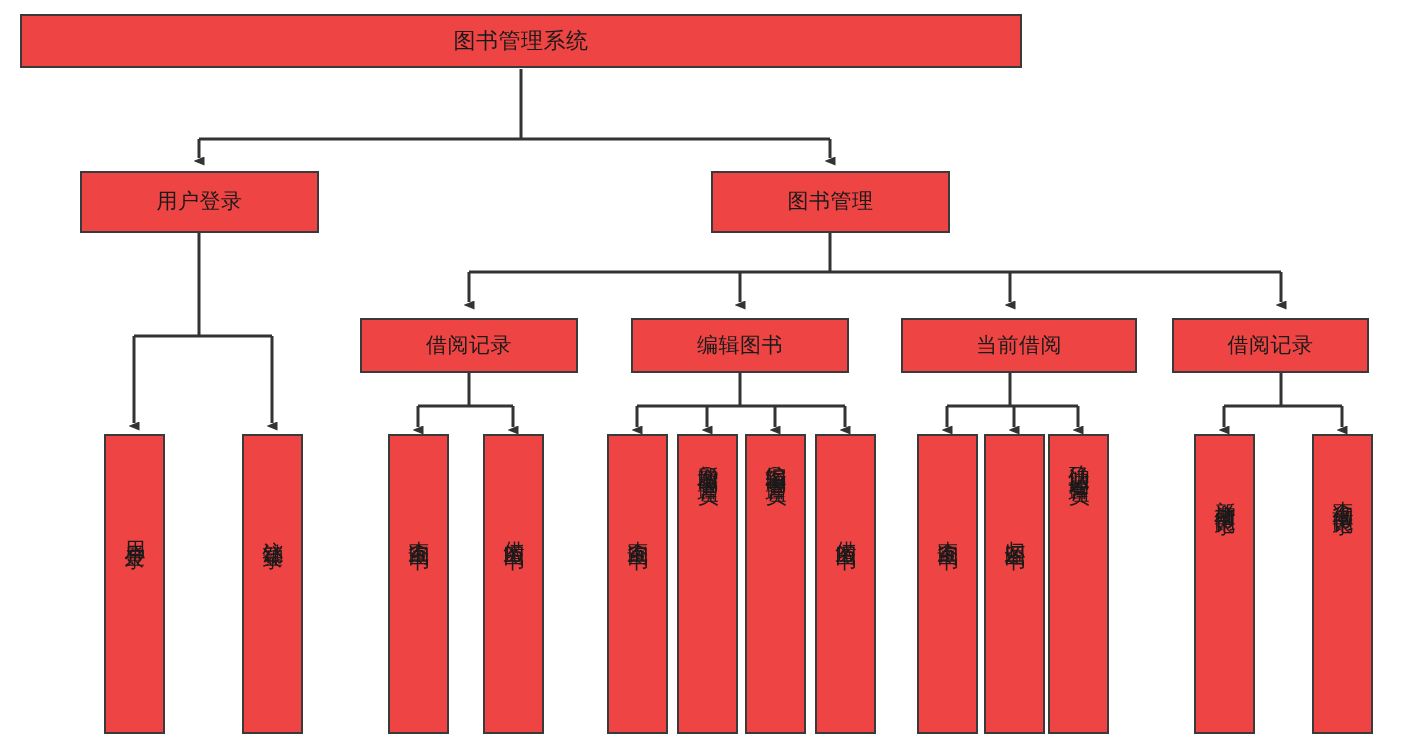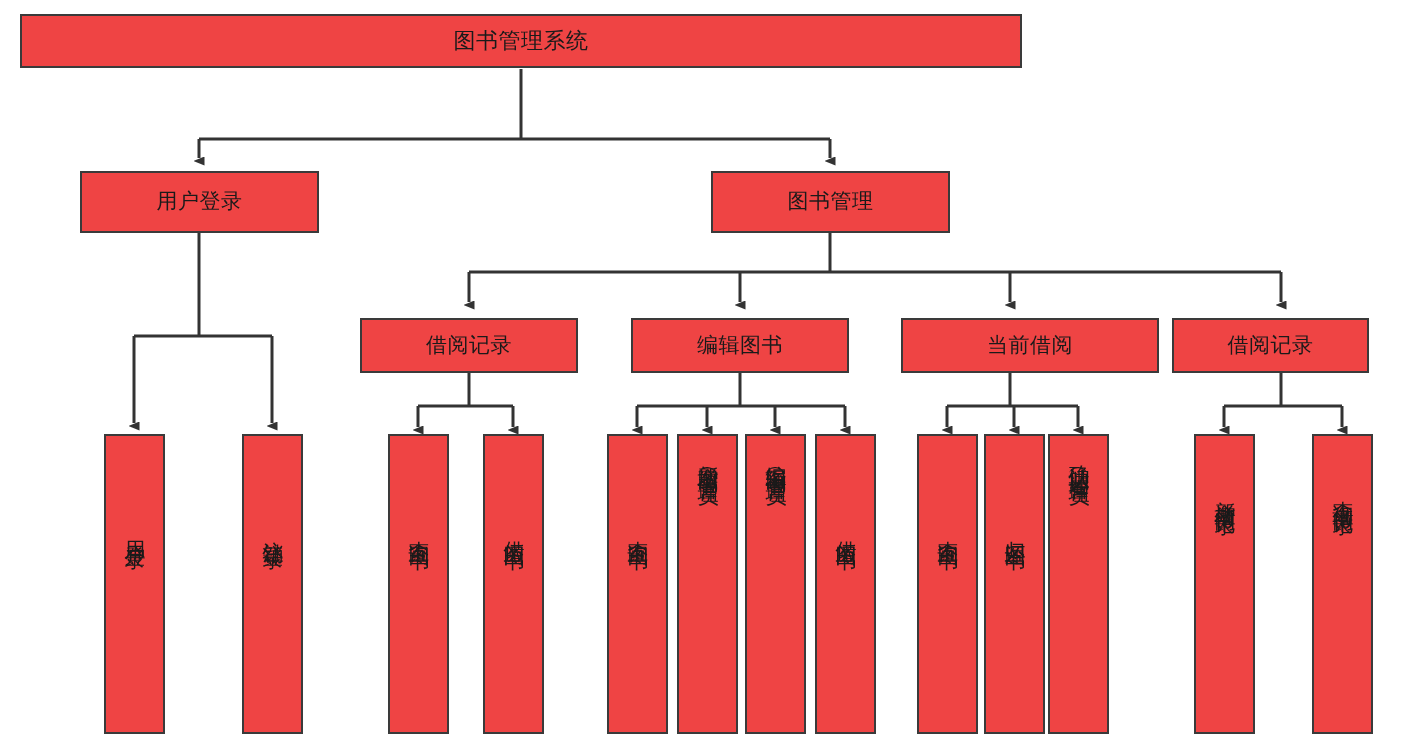--- a/index.html
+++ b/index.html
@@ -149,21 +149,21 @@
   <div class="node horizontal" style="left:711px; top:171px; width:239px; height:62px;">
     <span class="node-label">图书管理</span>
   </div>
 
   <div class="node horizontal" style="left:360px; top:318px; width:218px; height:55px;">
     <span class="node-label">借阅记录</span>
   </div>
   <div class="node horizontal" style="left:631px; top:318px; width:218px; height:55px;">
     <span class="node-label">编辑图书</span>
   </div>
-  <div class="node horizontal" style="left:901px; top:318px; width:258px; height:55px;">
+  <div class="node horizontal" style="left:901px; top:318px; width:236px; height:55px;">
     <span class="node-label">当前借阅</span>
   </div>
   <div class="node horizontal" style="left:1172px; top:318px; width:197px; height:55px;">
     <span class="node-label">借阅记录</span>
   </div>
 
   <div class="node vertical mid" style="left:104px; top:434px; width:61px; height:300px;">
     <span class="node-label">用户登录</span>
   </div>
   <div class="node vertical mid" style="left:242px; top:434px; width:61px; height:300px;">

